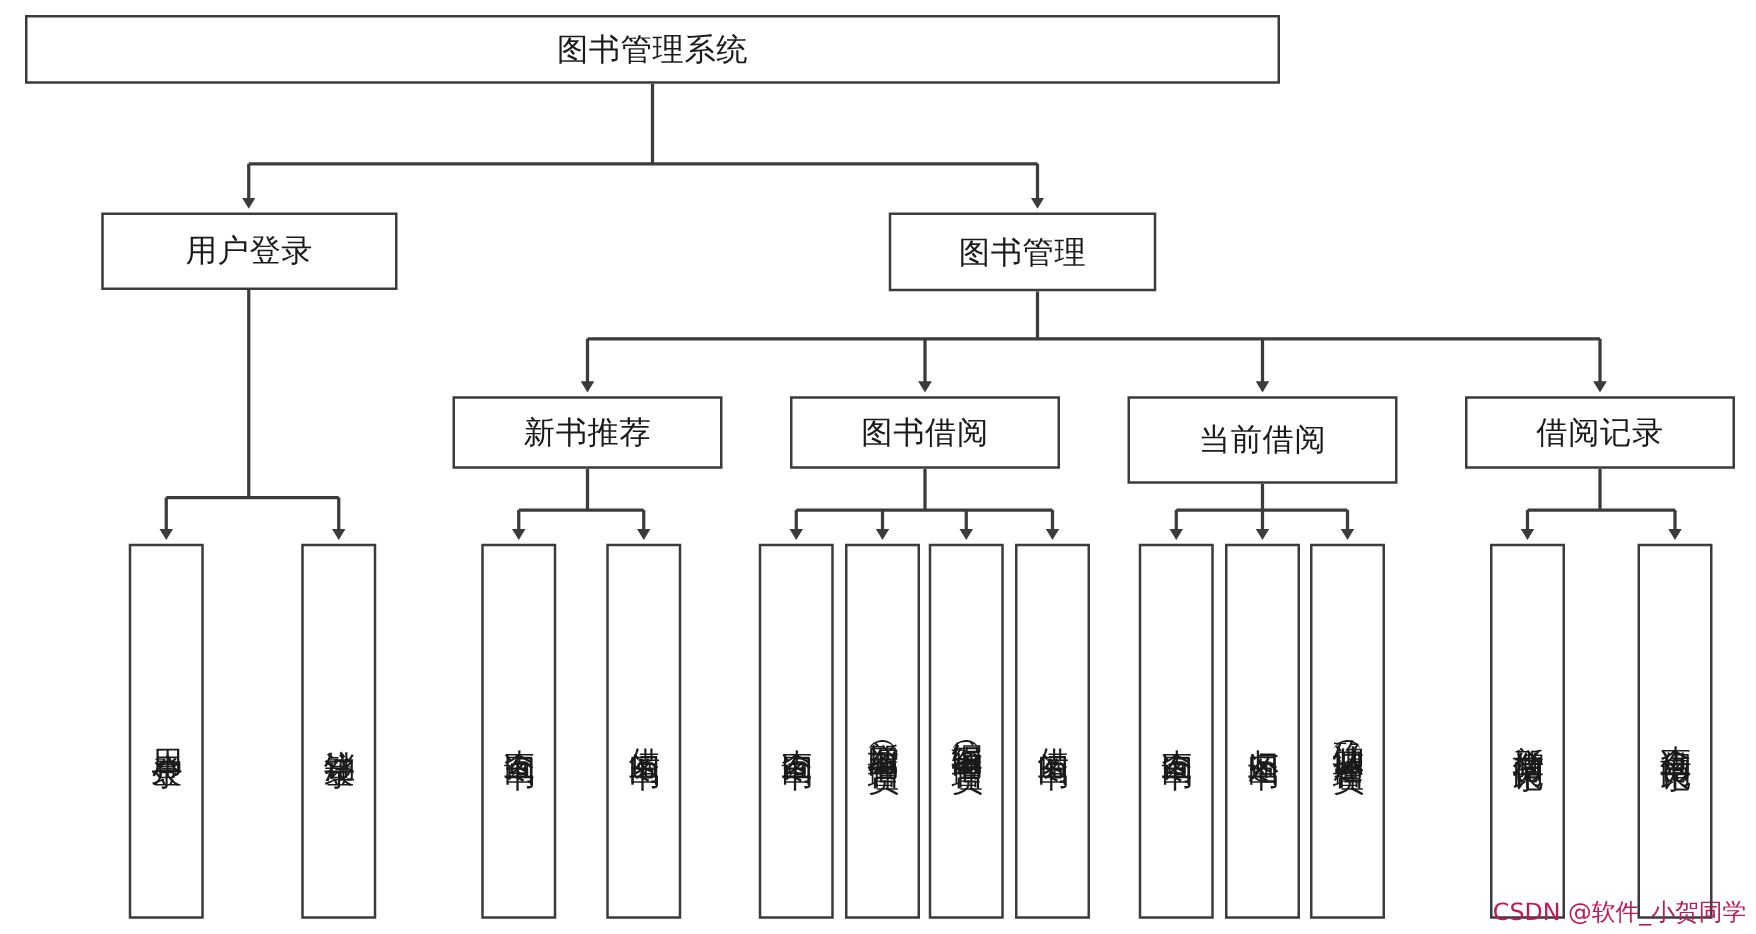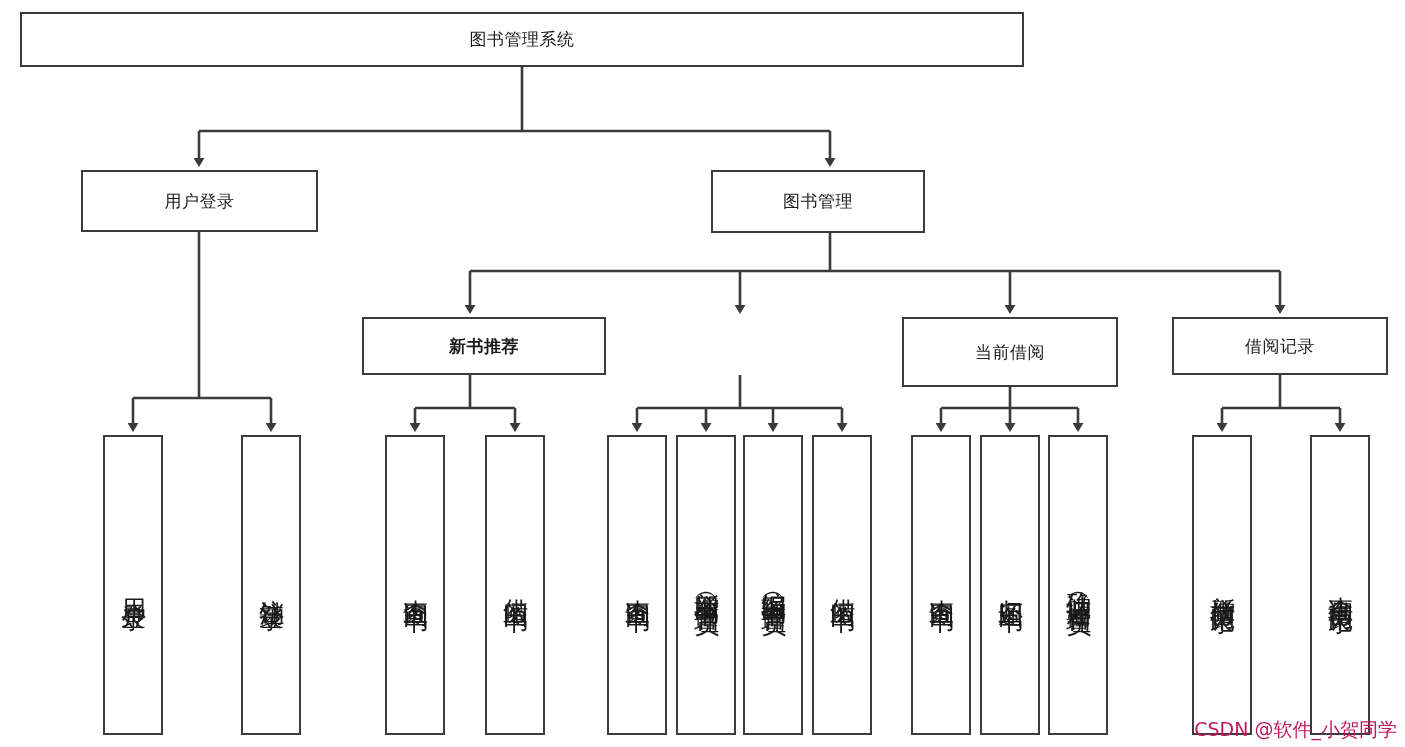--- a/index.html
+++ b/index.html
@@ -37,21 +37,21 @@
     color: #1a1a1a;
     z-index: 2;
   }
   .node .label {
     display: block;
     text-align: center;
     line-height: 1.18;
     white-space: pre;
   }
   .node.horiz .label {
-    font-size: 17px;
+    font-size: 25px;
     letter-spacing: 0.5px;
   }
   .node.vert {
     align-items: center;
     justify-content: center;
   }
   .node.vert .label {
     writing-mode: vertical-rl;
     text-orientation: upright;
     font-size: 25px;
@@ -128,22 +128,25 @@
     <span class="label">图书管理系统</span>
   </div>
 
   <div class="node horiz" style="left:81px; top:170px; width:237px; height:62px;">
     <span class="label">用户登录</span>
   </div>
   <div class="node horiz" style="left:711px; top:170px; width:214px; height:63px;">
     <span class="label">图书管理</span>
   </div>
 
-  <div class="node horiz" style="left:362px; top:317px; width:244px; height:58px;font-weight:bold;">
+  <div class="node horiz" style="left:362px; top:317px; width:216px; height:58px;">
     <span class="label">新书推荐</span>
+  </div>
+  <div class="node horiz" style="left:632px; top:317px; width:216px; height:58px;">
+    <span class="label">图书借阅</span>
   </div>
   <div class="node horiz" style="left:902px; top:317px; width:216px; height:70px;">
     <span class="label">当前借阅</span>
   </div>
   <div class="node horiz" style="left:1172px; top:317px; width:216px; height:58px;">
     <span class="label">借阅记录</span>
   </div>
 
   <div class="node vert" style="left:103px; top:435px; width:60px; height:300px;">
     <span class="label">用户登录</span>

